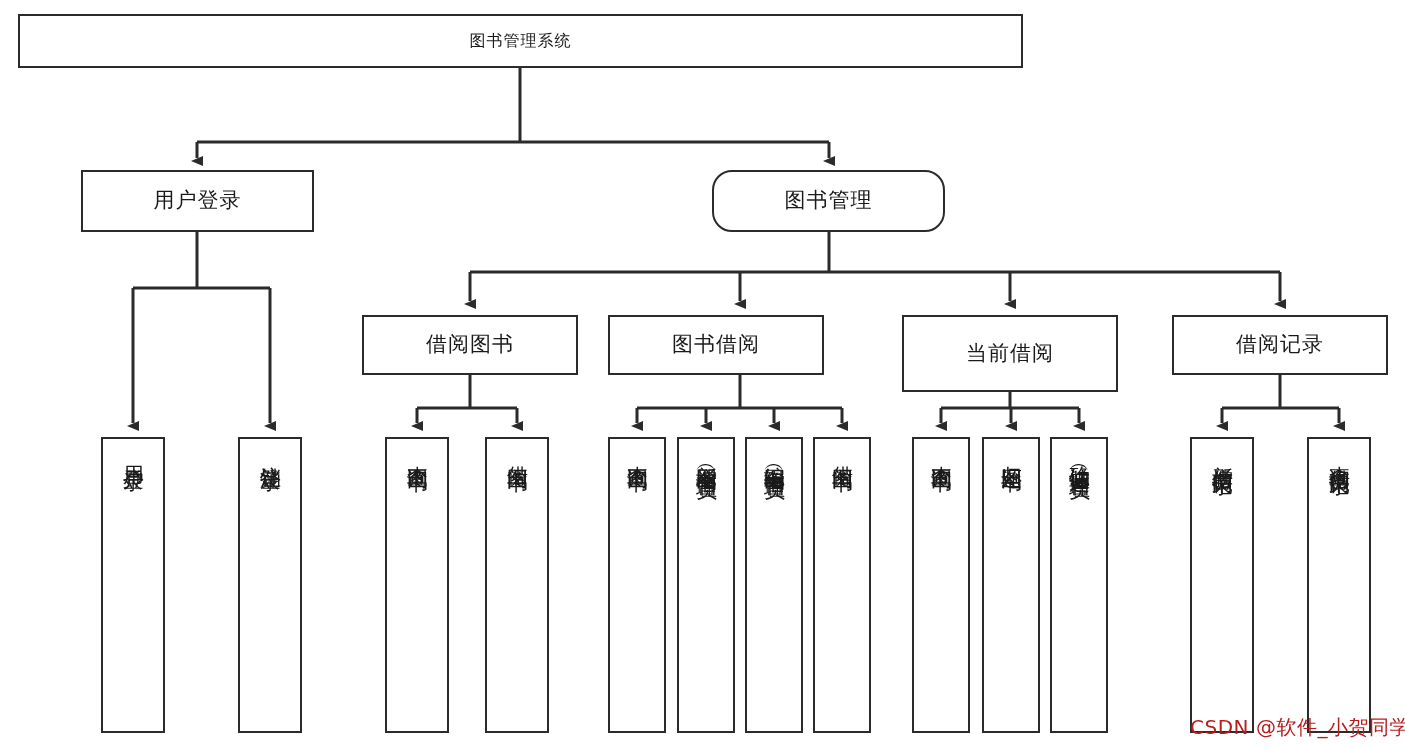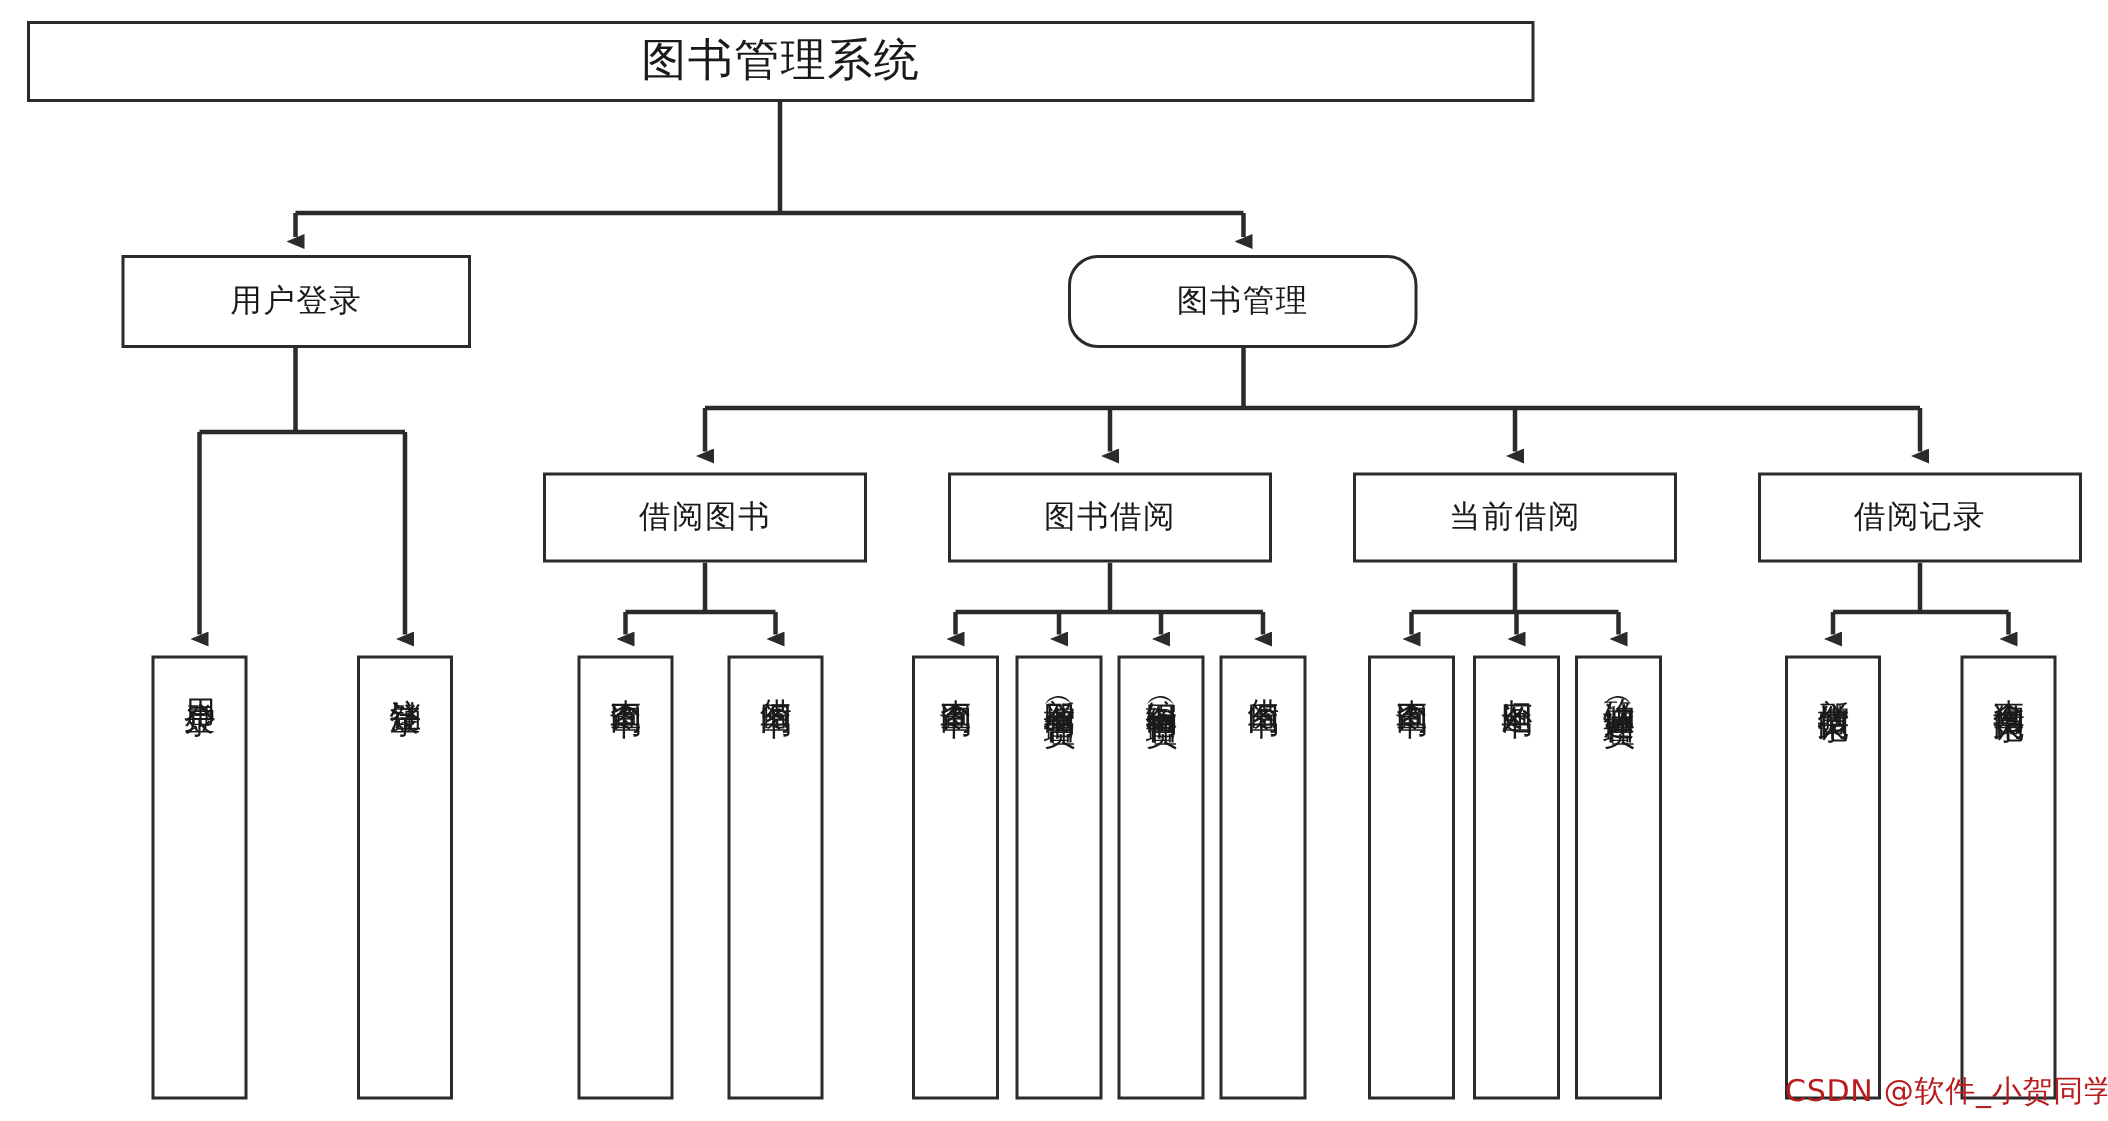--- a/index.html
+++ b/index.html
@@ -34,21 +34,21 @@
     align-items: center;
     justify-content: center;
     color: #1a1a1a;
   }
   .node.h {
     font-size: 21px;
     letter-spacing: 1px;
     line-height: 1.2;
   }
   .node.root {
-    font-size: 30px;
+    font-size: 16px;
   }
   .node.leaf {
     font-size: 21px;
     letter-spacing: 1px;
     padding: 10px 0;
     align-items: flex-start;
   }
   .vtext {
     writing-mode: vertical-rl;
     text-orientation: upright;
@@ -126,24 +126,24 @@
   <div class="node h" style="left:81px; top:170px; width:233px; height:62px;">
     <span>用户登录</span>
   </div>
   <div class="node h" style="left:712px; top:170px; width:233px; height:62px;border-radius:20px;">
     <span>图书管理</span>
   </div>
 
   <div class="node h" style="left:362px; top:315px; width:216px; height:60px;">
     <span>借阅图书</span>
   </div>
-  <div class="node h" style="left:632px; top:315px; width:216px; height:60px;">
+  <div class="node h" style="left:608px; top:315px; width:216px; height:60px;">
     <span>图书借阅</span>
   </div>
-  <div class="node h" style="left:902px; top:315px; width:216px; height:60px;">
+  <div class="node h" style="left:902px; top:315px; width:216px; height:77px;">
     <span>当前借阅</span>
   </div>
   <div class="node h" style="left:1172px; top:315px; width:216px; height:60px;">
     <span>借阅记录</span>
   </div>
 
   <div class="node leaf" style="left:101px; top:437px; width:64px; height:296px;">
     <span class="vtext">用户登录</span>
   </div>
   <div class="node leaf" style="left:238px; top:437px; width:64px; height:296px;">

